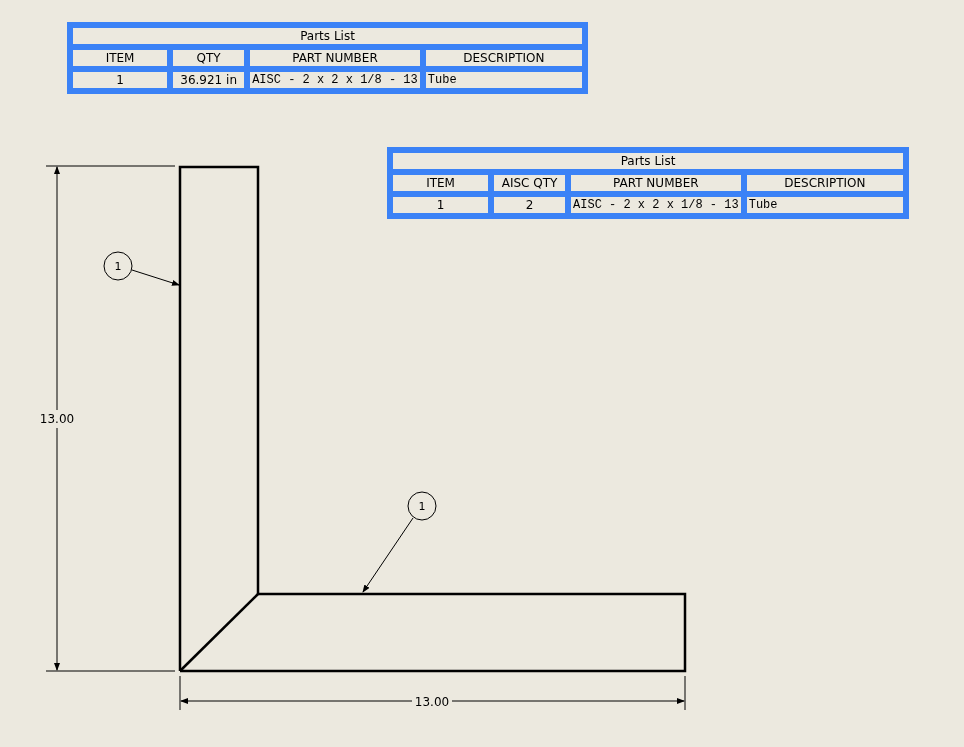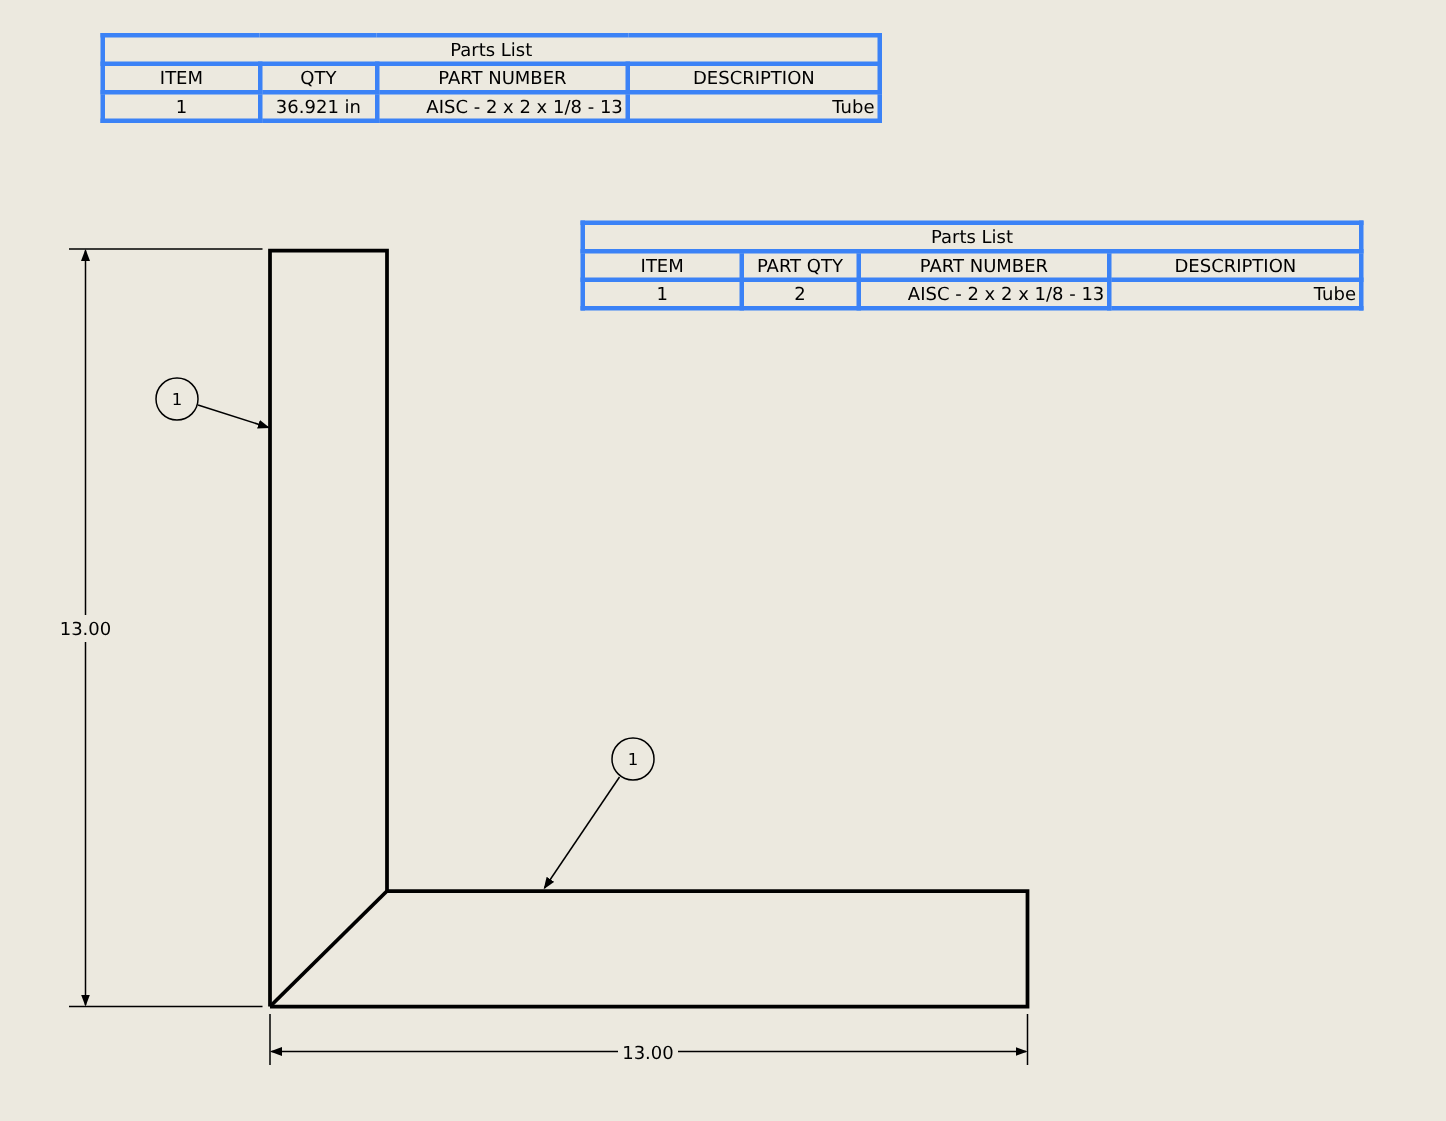--- a/index.html
+++ b/index.html
@@ -16,29 +16,29 @@
       color: #000;
     }
     .parts-table {
       position: absolute;
       border-collapse: collapse;
       font-size: 12px;
       line-height: 15px;
       background: transparent;
     }
     .parts-table td, .parts-table th {
-      border: 3px solid #3b82f6;
+      border: 6px solid #3b82f6;
       padding: 0 2px;
       font-weight: normal;
       height: 16px;
       white-space: nowrap;
     }
     .parts-table th { text-align: center; }
     .parts-table td.c { text-align: center; }
-    .parts-table td.l { text-align: right; }
+    .parts-table td.l { text-align: left; font-family: Liberation Mono, monospace; }
     #table1 { left: 67px; top: 22px; width: 521px; }
     #table2 { left: 387px; top: 147px; width: 522px; }
     svg.drawing {
       position: absolute;
       left: 0; top: 0;
     }
     .dim-text {
       font-family: "DejaVu Sans", sans-serif;
       font-size: 12px;
       fill: #000;
@@ -84,21 +84,21 @@
       <col style="width:78px">
       <col style="width:168px">
       <col style="width:169px">
   </colgroup>
   <tbody>
       <tr>
     <th colspan="4">Parts List</th>
   </tr>
   <tr>
     <th>ITEM</th>
-    <th>PART QTY</th>
+    <th>AISC QTY</th>
     <th>PART NUMBER</th>
     <th>DESCRIPTION</th>
   </tr>
   <tr>
     <td class="c">1</td>
     <td class="c">2</td>
     <td class="l">AISC - 2 x 2 x 1/8 - 13</td>
     <td class="l">Tube</td>
   </tr>
 </tbody>

